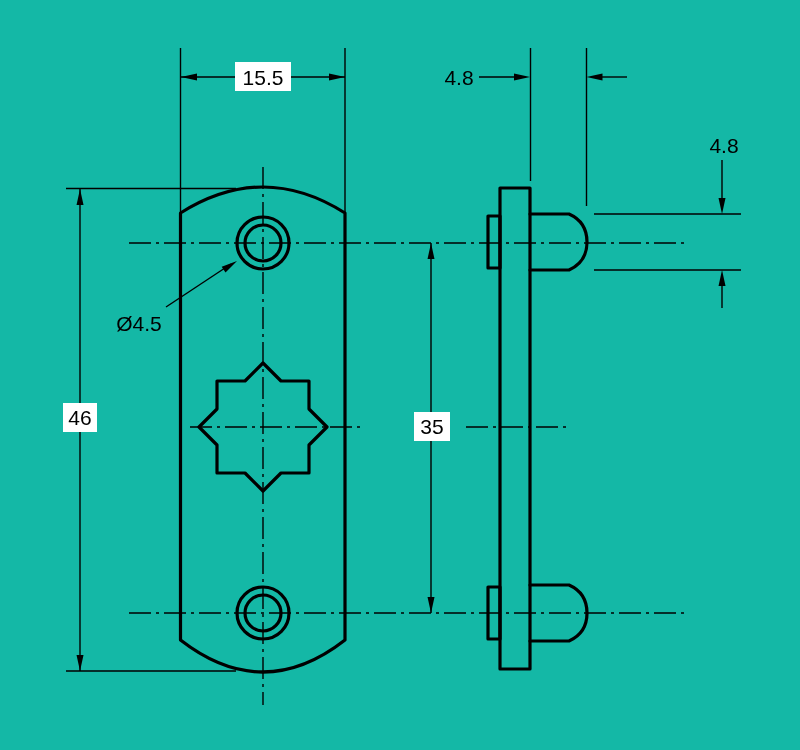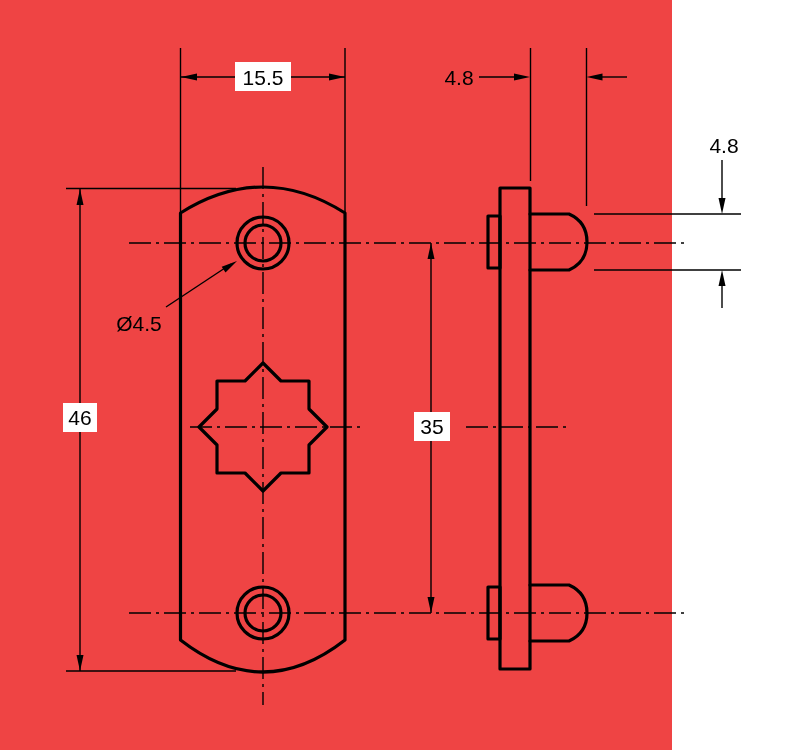--- a/index.html
+++ b/index.html
@@ -5,23 +5,23 @@
   html, body {
     margin: 0;
     padding: 0;
     background: #ffffff;
     width: 800px;
     height: 750px;
     overflow: hidden;
   }
   .drawing-stage {
     position: relative;
-    width: 672px;
+    width: 800px;
     height: 750px;
-    background: #ef4444;
+    background: #14b8a6;
   }
   svg { display: block; }
   .outline  { fill: none; stroke: #000000; stroke-width: 3.2; stroke-linejoin: round; stroke-linecap: round; }
   .thin     { fill: none; stroke: #000000; stroke-width: 1.4; }
   .centerln { fill: none; stroke: #000000; stroke-width: 1.4; stroke-dasharray: 22 5 3 5; }
   .arrow    { fill: #000000; stroke: none; }
   .dimtext  {
     font-family: "Liberation Sans", "DejaVu Sans", sans-serif;
     font-size: 21px;
     fill: #000000;

